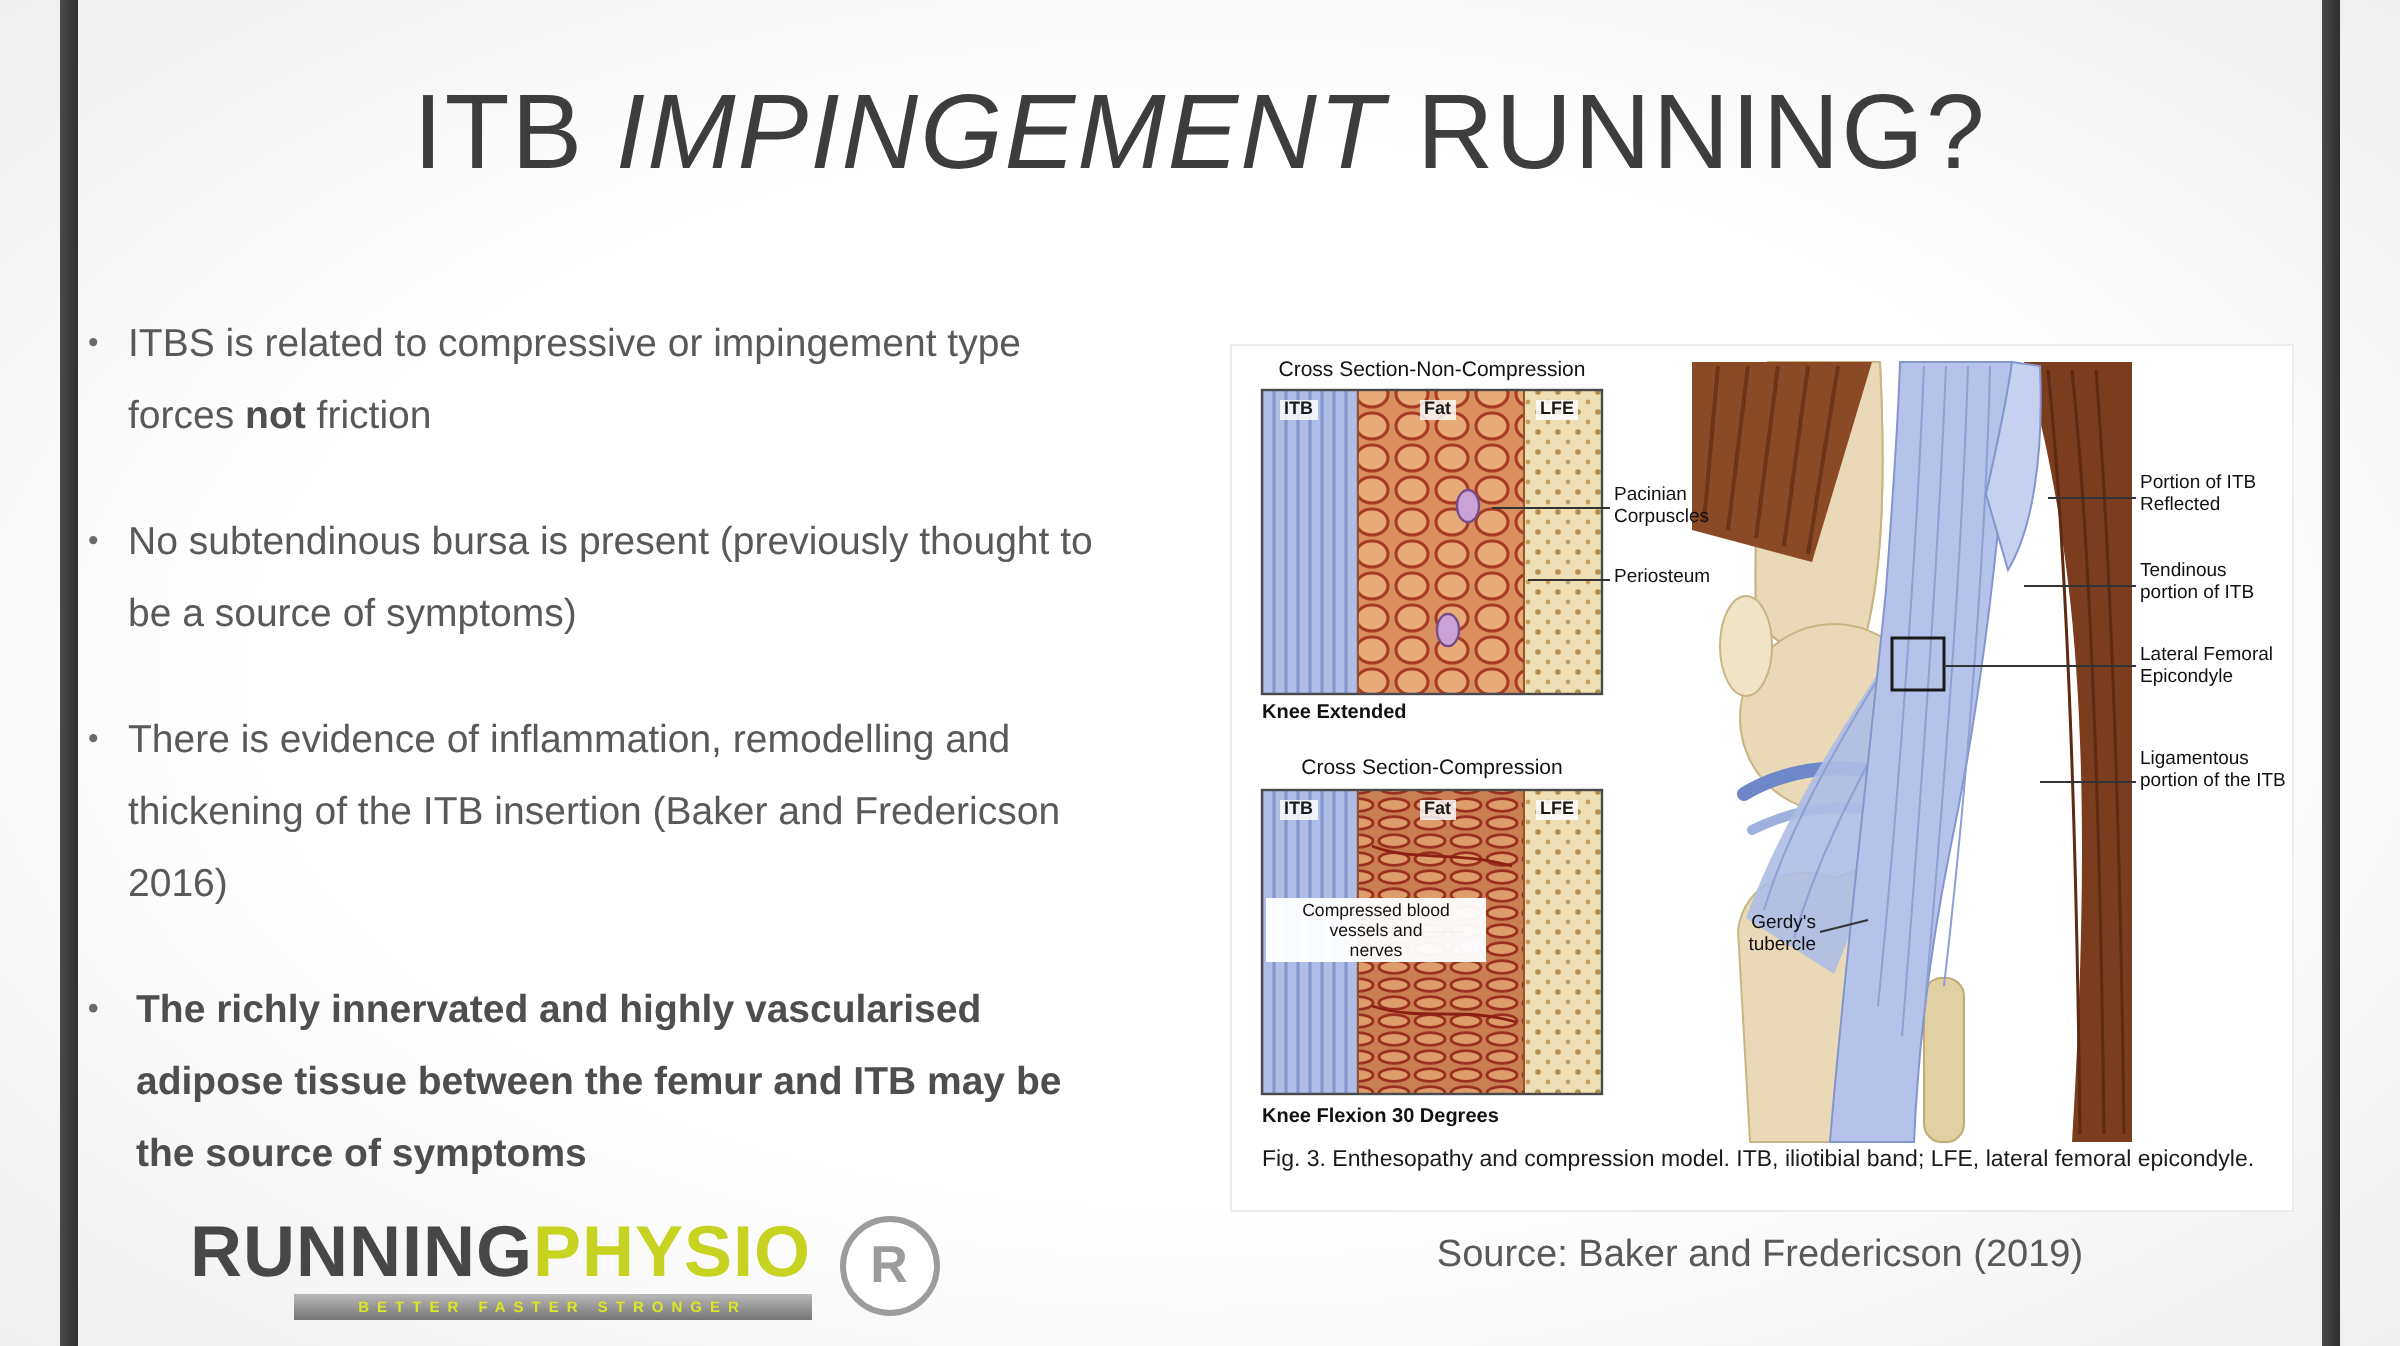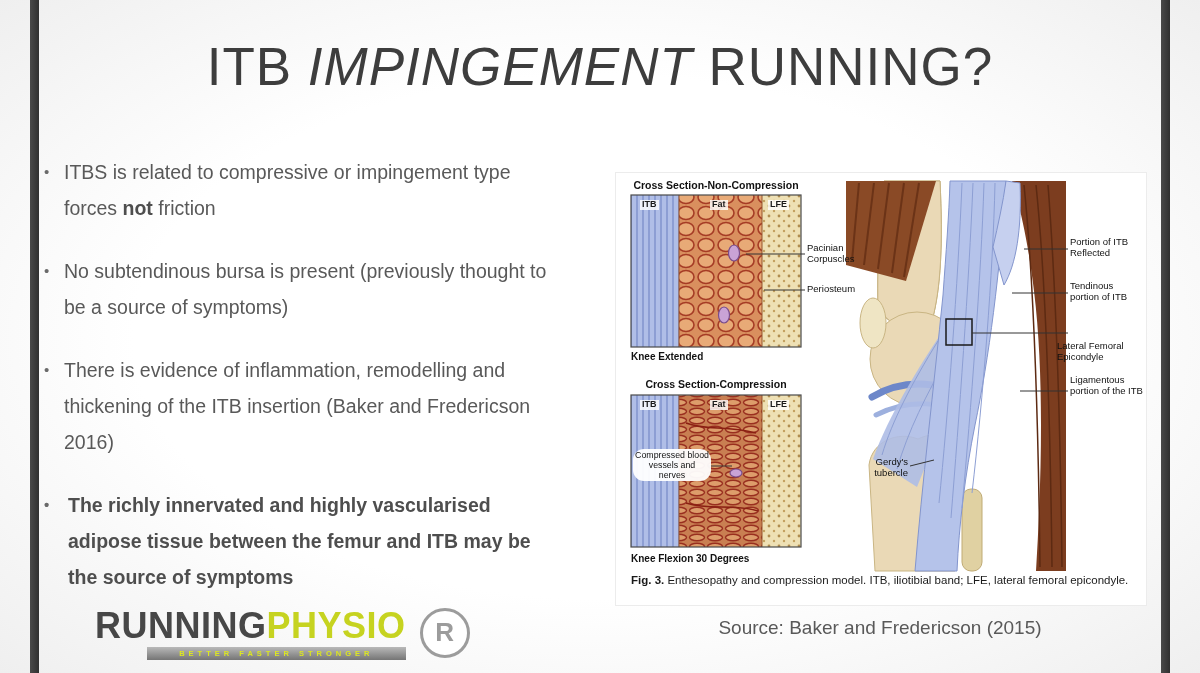--- a/index.html
+++ b/index.html
@@ -20,26 +20,26 @@
 
   .bullets{position:absolute;left:40px;top:154px;width:520px;margin:0;padding:0;list-style:none;}
   .bullets li{position:relative;padding-left:24px;font-size:19.5px;line-height:36px;color:#595959;margin:0 0 27px 0;}
   .bullets li::before{content:"\2022";position:absolute;left:4px;top:0;color:#6a6a6a;font-size:15px;line-height:36px;}
   .bullets li b{font-weight:bold;color:#4e4e4e;}
   .bullets li.strong{font-weight:bold;color:#4e4e4e;padding-left:28px;}
 
   .figure{position:absolute;left:615px;top:172px;width:530px;height:432px;background:#fff;border:1px solid #ececec;}
   .figure svg{position:absolute;left:0;top:0;}
   .fig-label{position:absolute;font-size:9.5px;color:#111;line-height:1.15;}
-  .panel-title{position:absolute;left:0;width:200px;text-align:center;font-weight:bold;font-size:10.5px;color:#111;}
+  .panel-title{position:absolute;left:0;width:200px;text-align:center;font-weight:normal;font-size:10.5px;color:#111;}
   .chip{position:absolute;font-size:9px;font-weight:bold;color:#1a1a1a;background:rgba(255,255,255,.82);padding:0 2px;line-height:1.1;}
   .panel-caption{position:absolute;left:15px;width:170px;font-size:10px;font-weight:bold;color:#111;}
-  .white-box{background:rgba(255,255,255,.95);text-align:center;padding:1px 2px;font-size:8.8px;border-radius:11px;}
+  .white-box{background:rgba(255,255,255,.95);text-align:center;padding:1px 18px;font-size:8.8px;}
   .fig-caption{position:absolute;left:15px;top:400px;width:500px;font-size:11.5px;line-height:1.3;color:#1a1a1a;text-align:justify;}
-  .fig-caption b{font-weight:bold;}
+  .fig-caption b{font-weight:normal;}
 
   .source{position:absolute;left:615px;top:617px;width:530px;text-align:center;color:#595959;}
   .source .s1{font-size:19px;}
   .source .s2{font-size:17px;font-style:italic;margin-top:3px;}
 
   .logo{position:absolute;left:95px;top:606px;display:flex;align-items:center;gap:14px;}
   .wordmark{display:inline-block;}
   .wordline{font-size:36px;font-weight:bold;letter-spacing:0.5px;line-height:1.1;}
   .wordline .running{color:#474747;}
   .wordline .physio{color:#c6d320;}
@@ -167,29 +167,29 @@
 
     <div class="panel-title" style="top:205px;">Cross Section-Compression</div>
     <div class="chip" style="left:24px;top:227px;">ITB</div>
     <div class="chip" style="left:94px;top:227px;">Fat</div>
     <div class="chip" style="left:152px;top:227px;">LFE</div>
     <div class="fig-label white-box" style="left:17px;top:276px;width:74px;">Compressed blood vessels and nerves</div>
     <div class="panel-caption" style="top:380px;">Knee Flexion 30 Degrees</div>
 
     <div class="fig-label" style="left:454px;top:64px;width:74px;">Portion of ITB Reflected</div>
     <div class="fig-label" style="left:454px;top:108px;width:74px;">Tendinous portion of ITB</div>
-    <div class="fig-label" style="left:441px;top:150px;width:74px;margin-top:18px;">Lateral Femoral Epicondyle</div>
+    <div class="fig-label" style="left:454px;top:150px;width:74px;">Lateral Femoral Epicondyle</div>
     <div class="fig-label" style="left:454px;top:202px;width:74px;">Ligamentous portion of the ITB</div>
     <div class="fig-label" style="left:228px;top:284px;width:64px;text-align:right;">Gerdy's tubercle</div>
 
     <div class="fig-caption"><b>Fig. 3.</b><span> Enthesopathy and compression model. ITB, iliotibial band; LFE, lateral femoral epicondyle.</span></div>
   </div>
 
   <div class="source">
-    <div class="s1">Source: Baker and Fredericson (2015)</div>
+    <div class="s1">Source: Baker and Fredericson (2019)</div>
   </div>
 
   <div class="logo">
     <div class="wordmark">
       <div class="wordline">
         <span class="running">RUNNING</span><span class="physio">PHYSIO</span>
       </div>
       <span class="tagbar">BETTER FASTER STRONGER</span>
     </div>
     <div class="badge">R</div>

